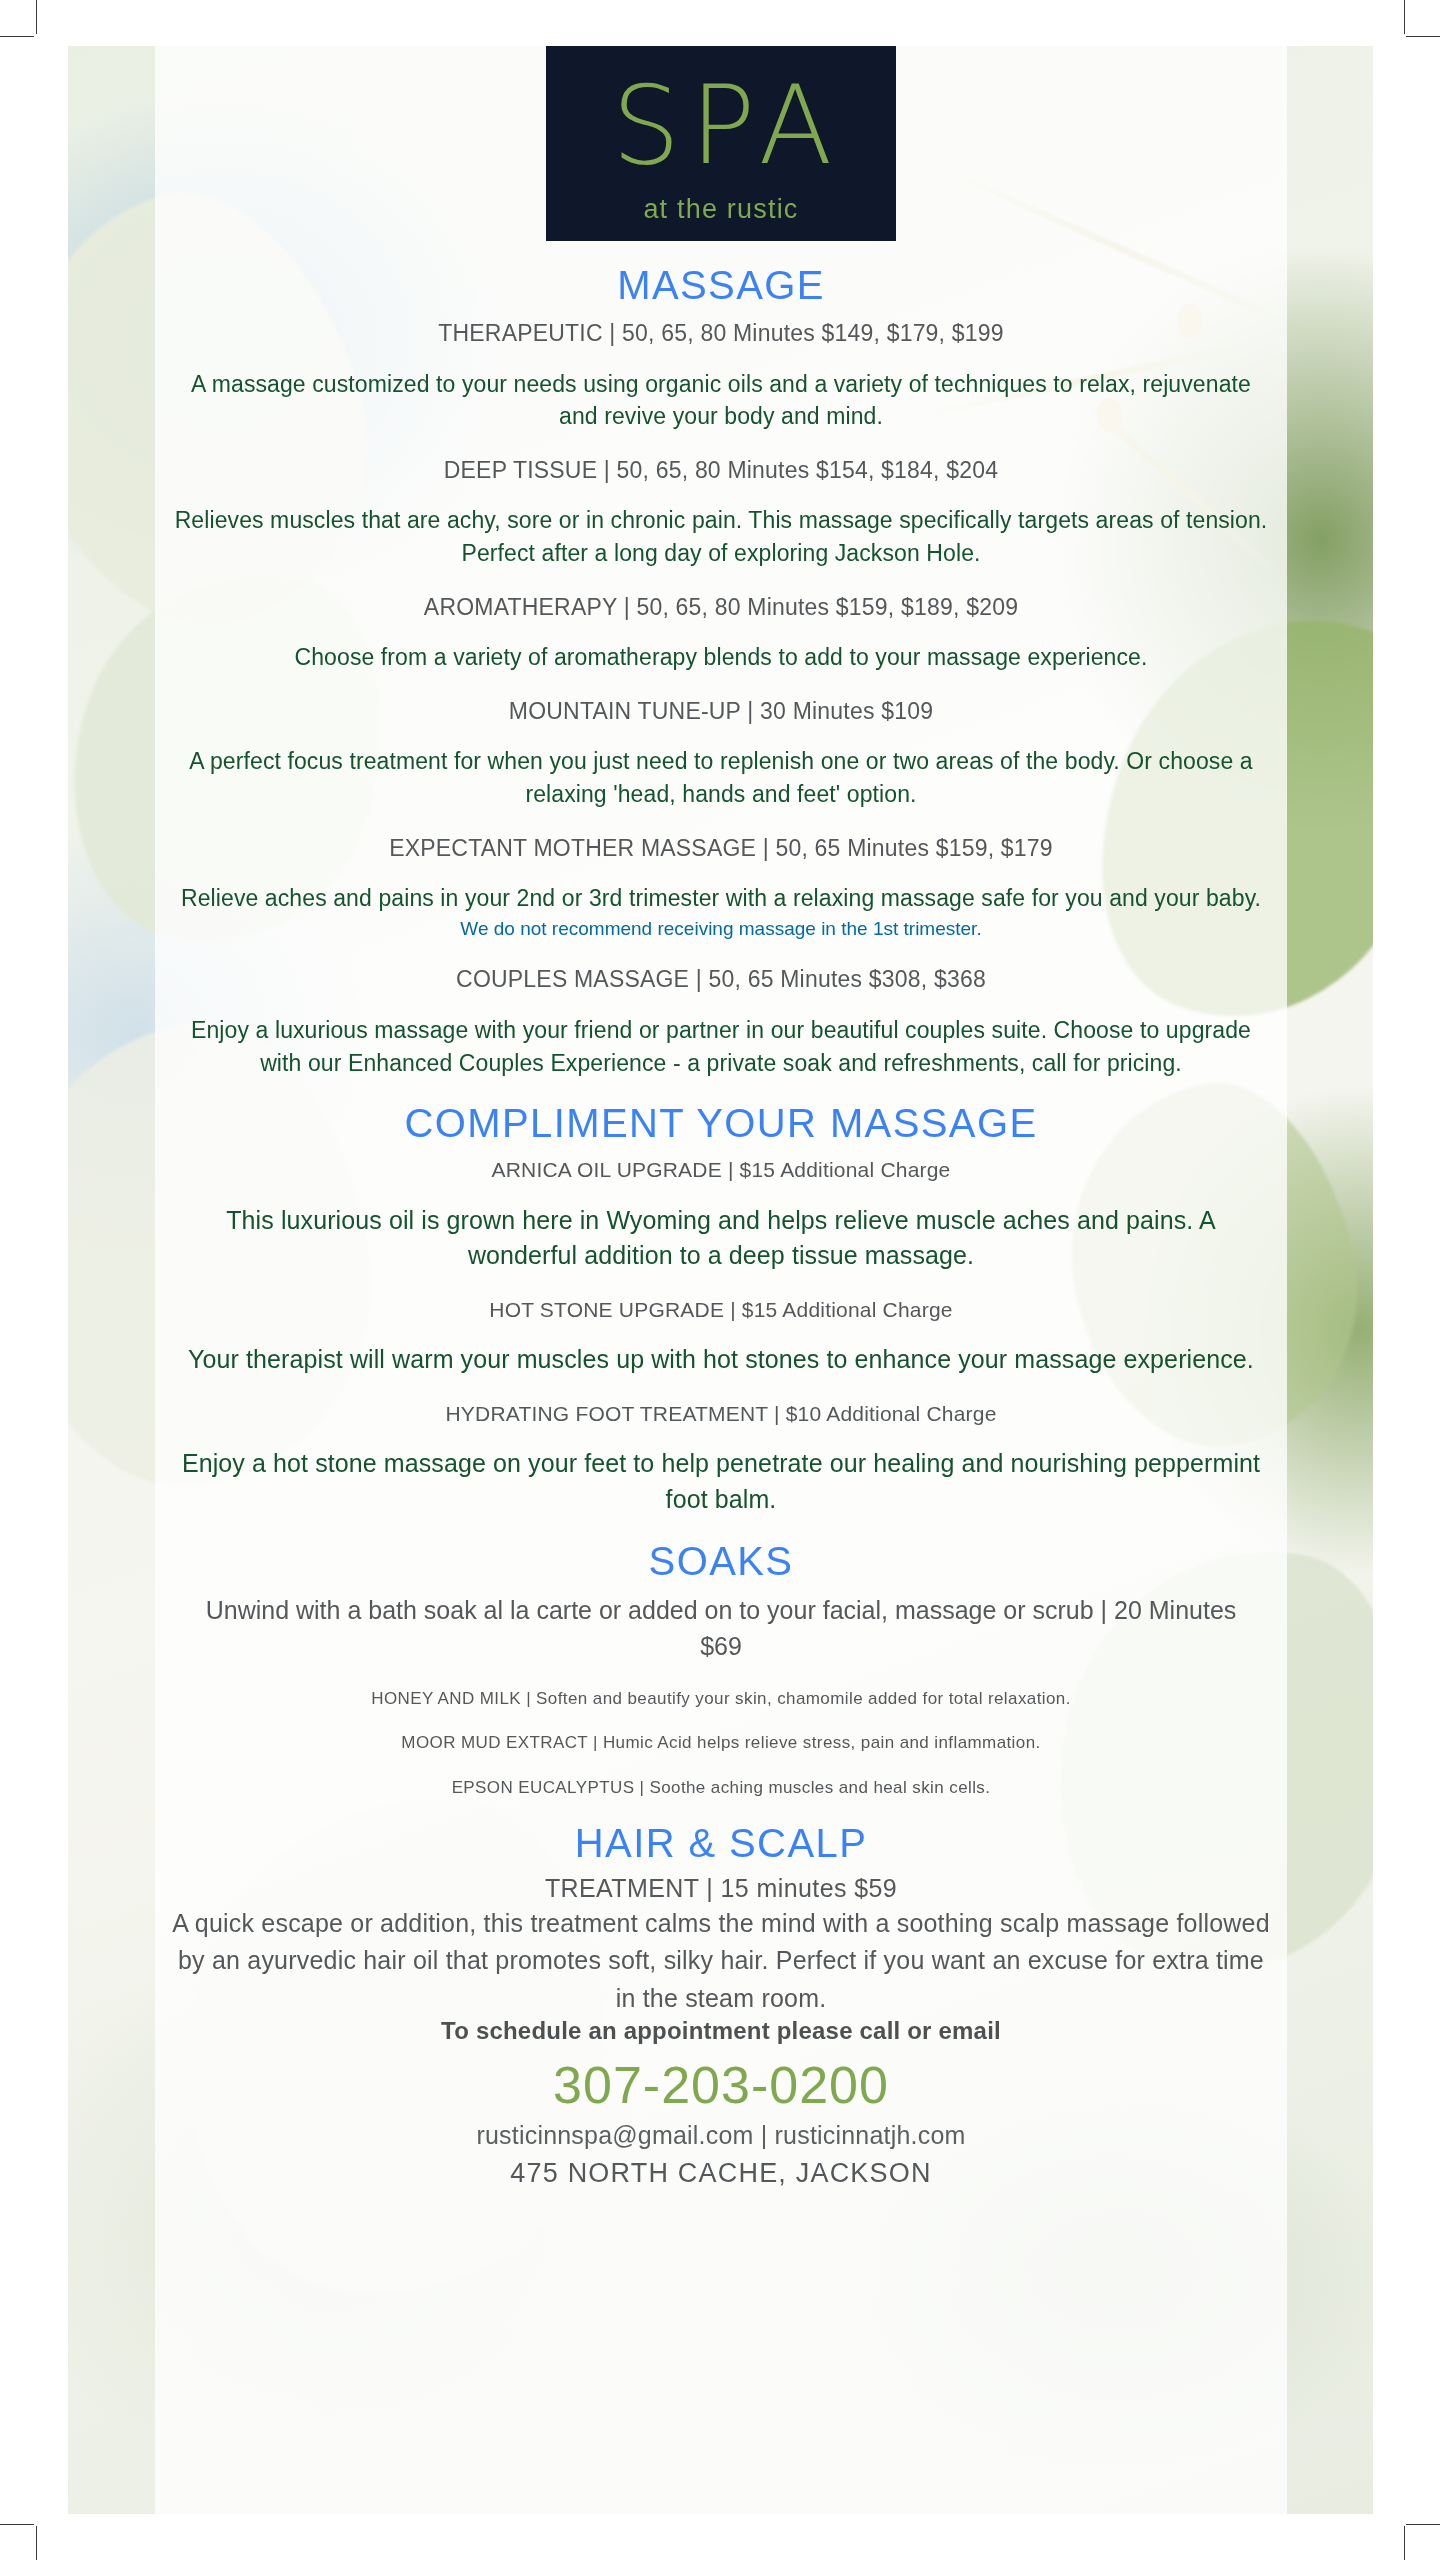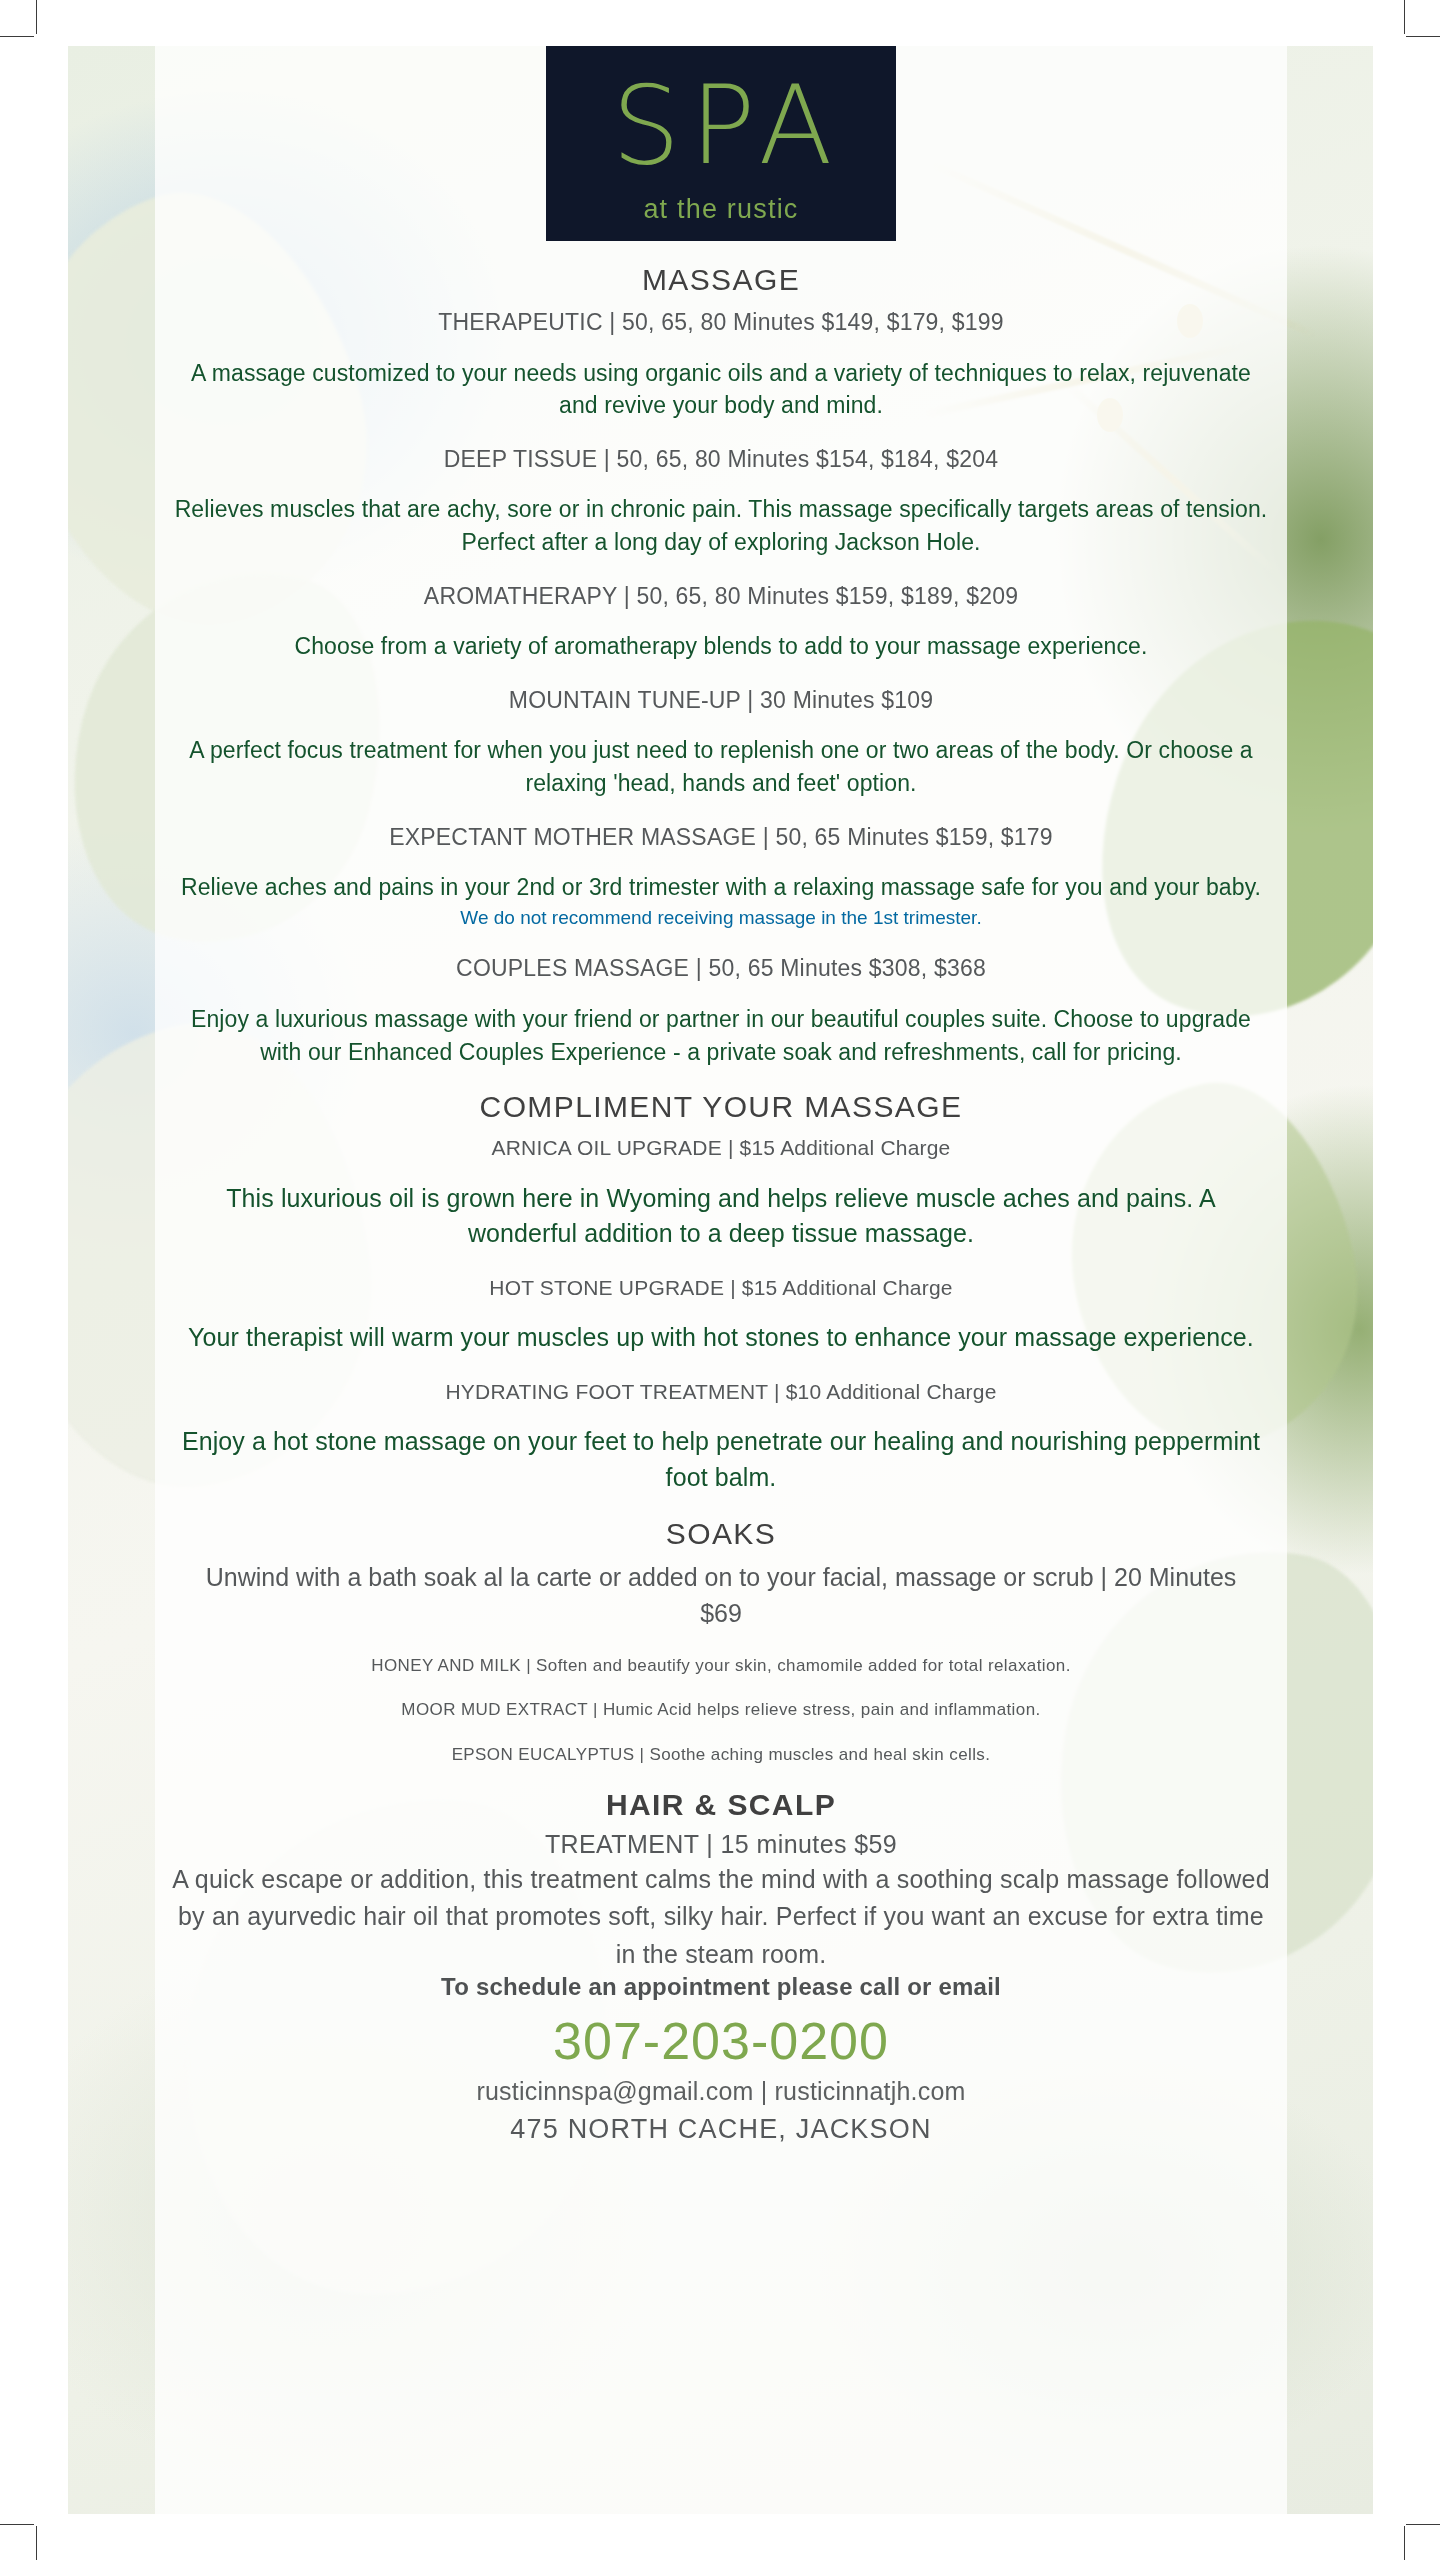--- a/index.html
+++ b/index.html
@@ -113,27 +113,27 @@
   }
   .logo-sub {
     margin-top: 14px;
     font-size: 27px;
     letter-spacing: 1.2px;
     color: #7fa84f;
     font-weight: 300;
   }
 
   h2.section {
-    color: #404040;
+    color: #3b82f6;
     font-weight: 400;
-    font-size: 30px;
+    font-size: 40px;
     letter-spacing: 1.4px;
     margin: 22px 0 8px 0;
   }
-  h2.section.tight { margin-top: 16px; font-weight: bold; }
+  h2.section.tight { margin-top: 16px; }
 
   .item { margin: 0 0 6px 0; padding: 0 18px; }
   .item + .item { margin-top: 20px; }
   .item-title {
     font-size: 23px;
     line-height: 1.5;
     color: #55585a;
     letter-spacing: 0.2px;
   }
   .item-desc {

